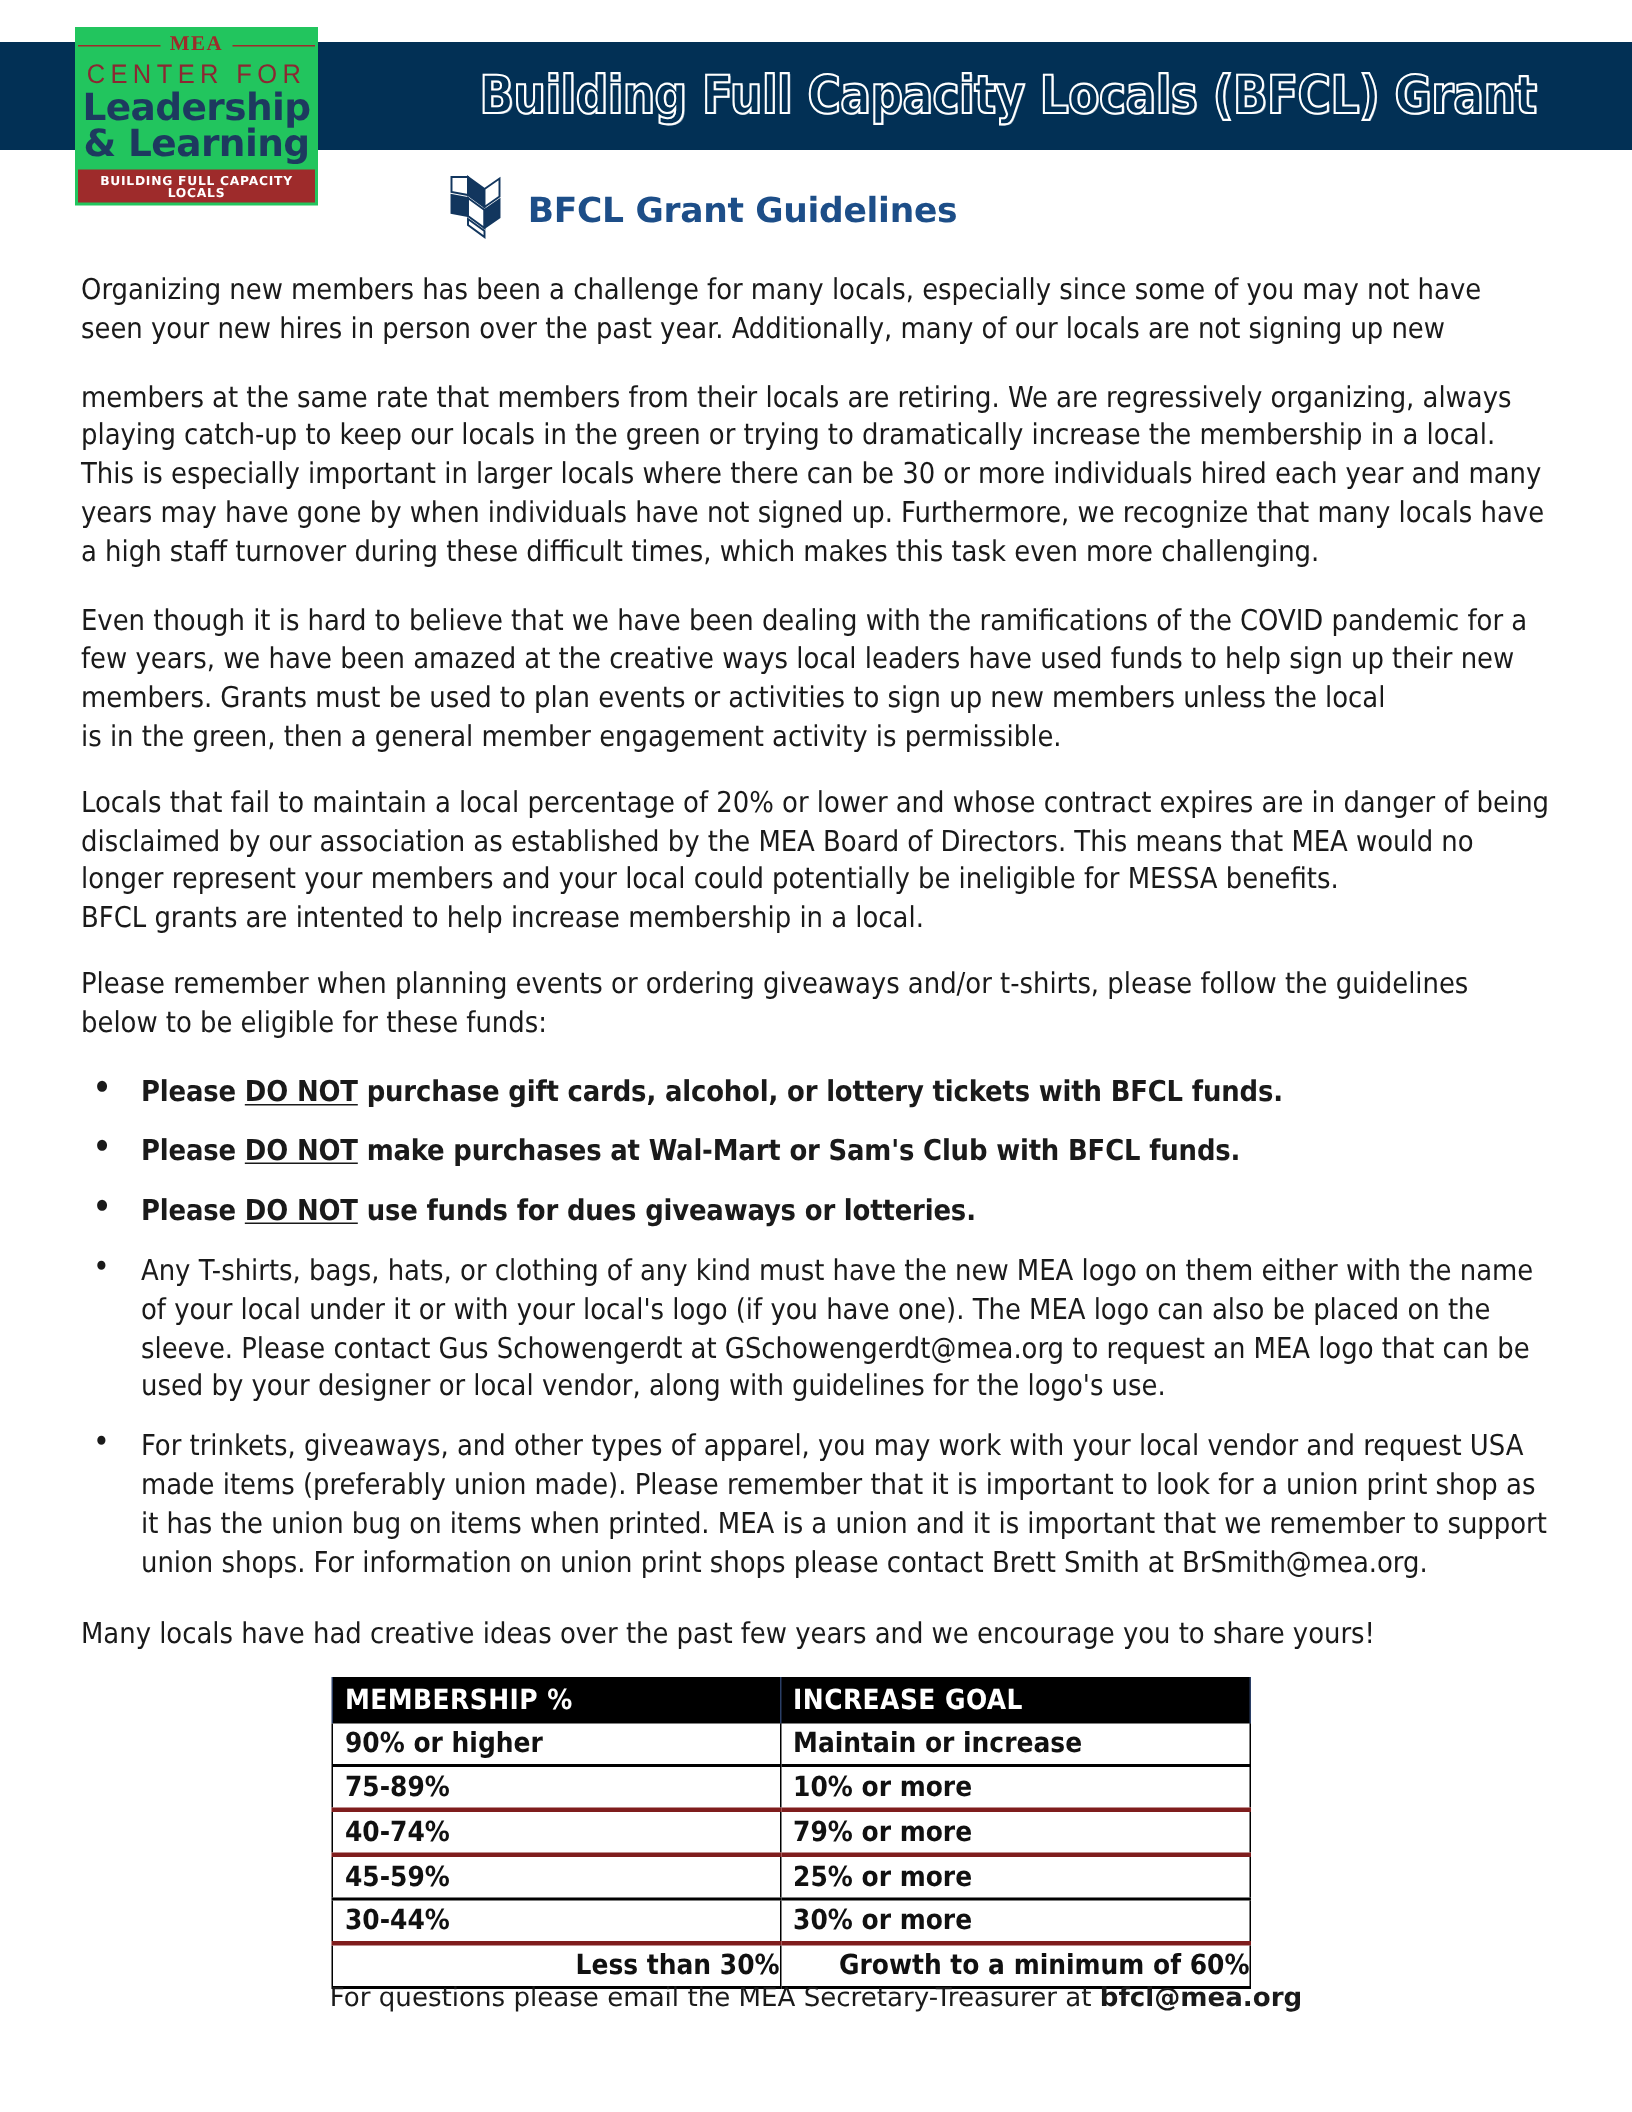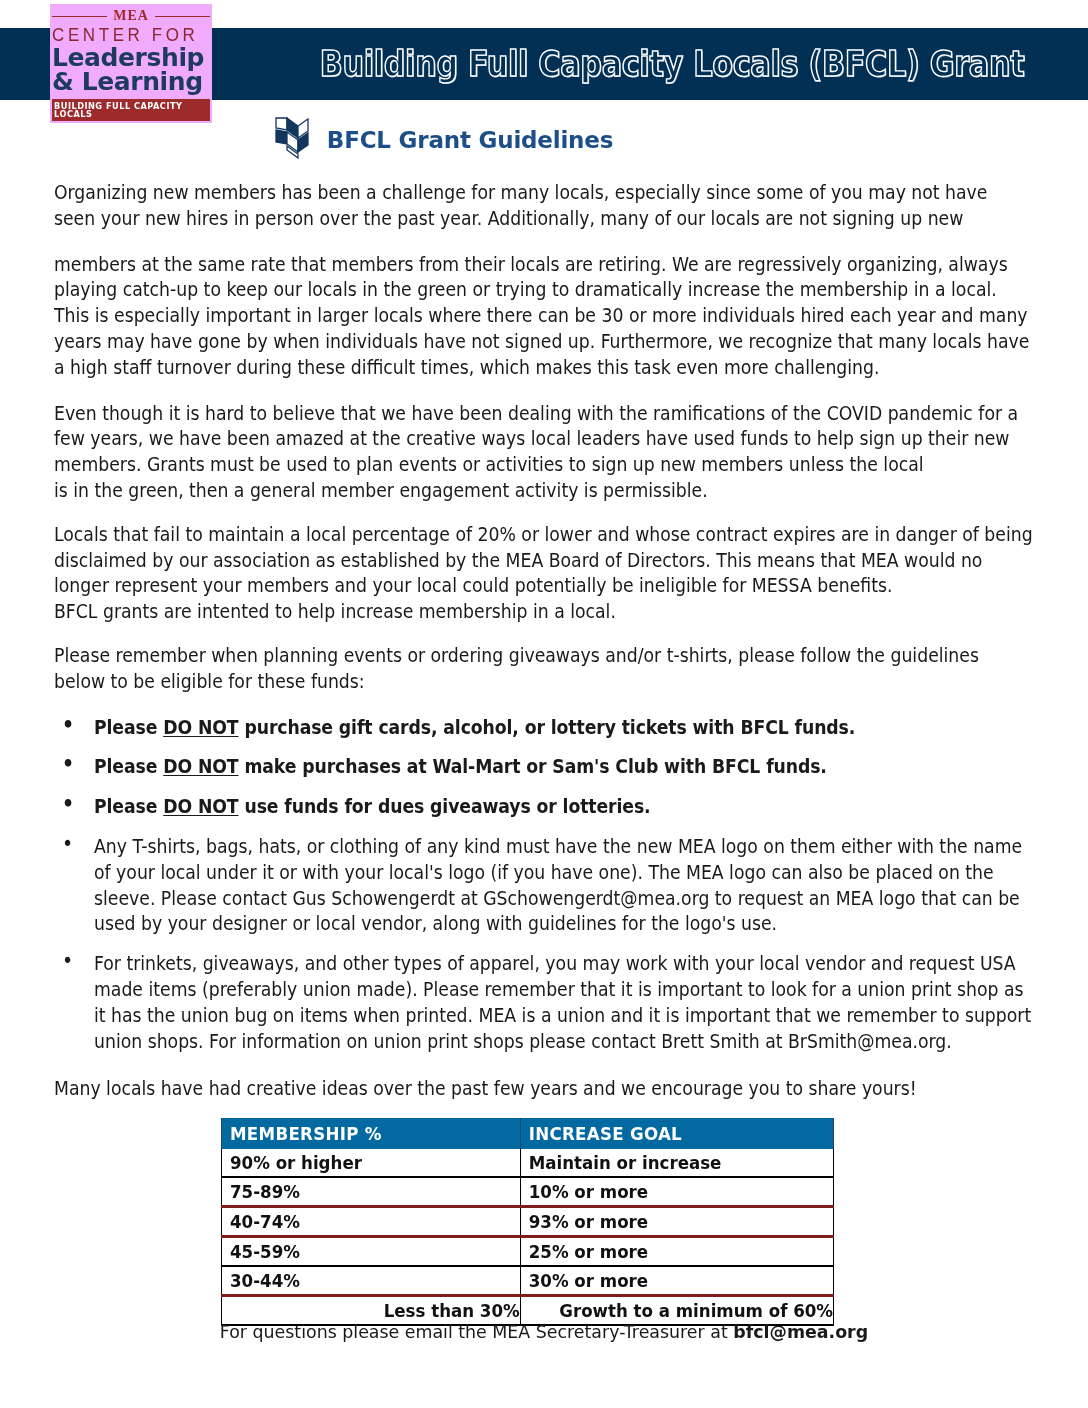--- a/index.html
+++ b/index.html
@@ -42,23 +42,24 @@
     -webkit-text-stroke: 1.4px #ffffff;
     text-shadow: 1px 1px 0 rgba(255,255,255,0.55);
     white-space: nowrap;
     transform: scaleX(0.96);
   }
 
   
   .logo {
     position: absolute;
     left: 50px;
-    top: 4px;
+    top: 18px;
     width: 162px;
-    background: #f0abfc;
+    background: #22c55e;
+    text-align: center;
     padding: 4px 2px 2px 2px;
     box-sizing: border-box;
   }
   .logo-mea-row {
     display: flex;
     align-items: center;
     justify-content: center;
     gap: 6px;
     margin-bottom: 2px;
   }
@@ -107,20 +108,21 @@
   
   .subtitle-row {
     position: absolute;
     left: 0;
     top: 116px;
     width: 888px;
     display: flex;
     align-items: center;
     justify-content: center;
     gap: 18px;
+    padding-left: 25px;
   }
   .bfcl-icon { display: block; }
   .subtitle-text {
     font-family: "DejaVu Sans", sans-serif;
     font-size: 23px;
     font-weight: 700;
     color: #1d4e88;
     letter-spacing: -0.2px;
   }
 
@@ -188,21 +190,21 @@
   .grant-table th,
   .grant-table td {
     text-align: left;
     padding: 2px 0 2px 8px;
     font-size: 18.5px;
     line-height: 23px;
     border-left: 1px solid #000;
     border-right: 1px solid #000;
   }
   .grant-table thead th {
-    background: #0369a1;
+    background: #000000;
     color: #ffffff;
     font-weight: 700;
     letter-spacing: 0.3px;
     border-left: 1px solid #2b3f66;
     border-right: 1px solid #2b3f66;
     padding-top: 4px;
     padding-bottom: 4px;
   }
   .grant-table tbody td {
     font-weight: 700;
@@ -321,21 +323,21 @@
     <tr class="thick-below">
       <td>90% or higher</td>
       <td>Maintain or increase</td>
     </tr>
     <tr>
       <td>75-89%</td>
       <td>10% or more</td>
     </tr>
     <tr>
       <td>40-74%</td>
-      <td>93% or more</td>
+      <td>79% or more</td>
     </tr>
     <tr class="thick-below">
       <td>45-59%</td>
       <td>25% or more</td>
     </tr>
     <tr>
       <td>30-44%</td>
       <td>30% or more</td>
     </tr>
     <tr>

